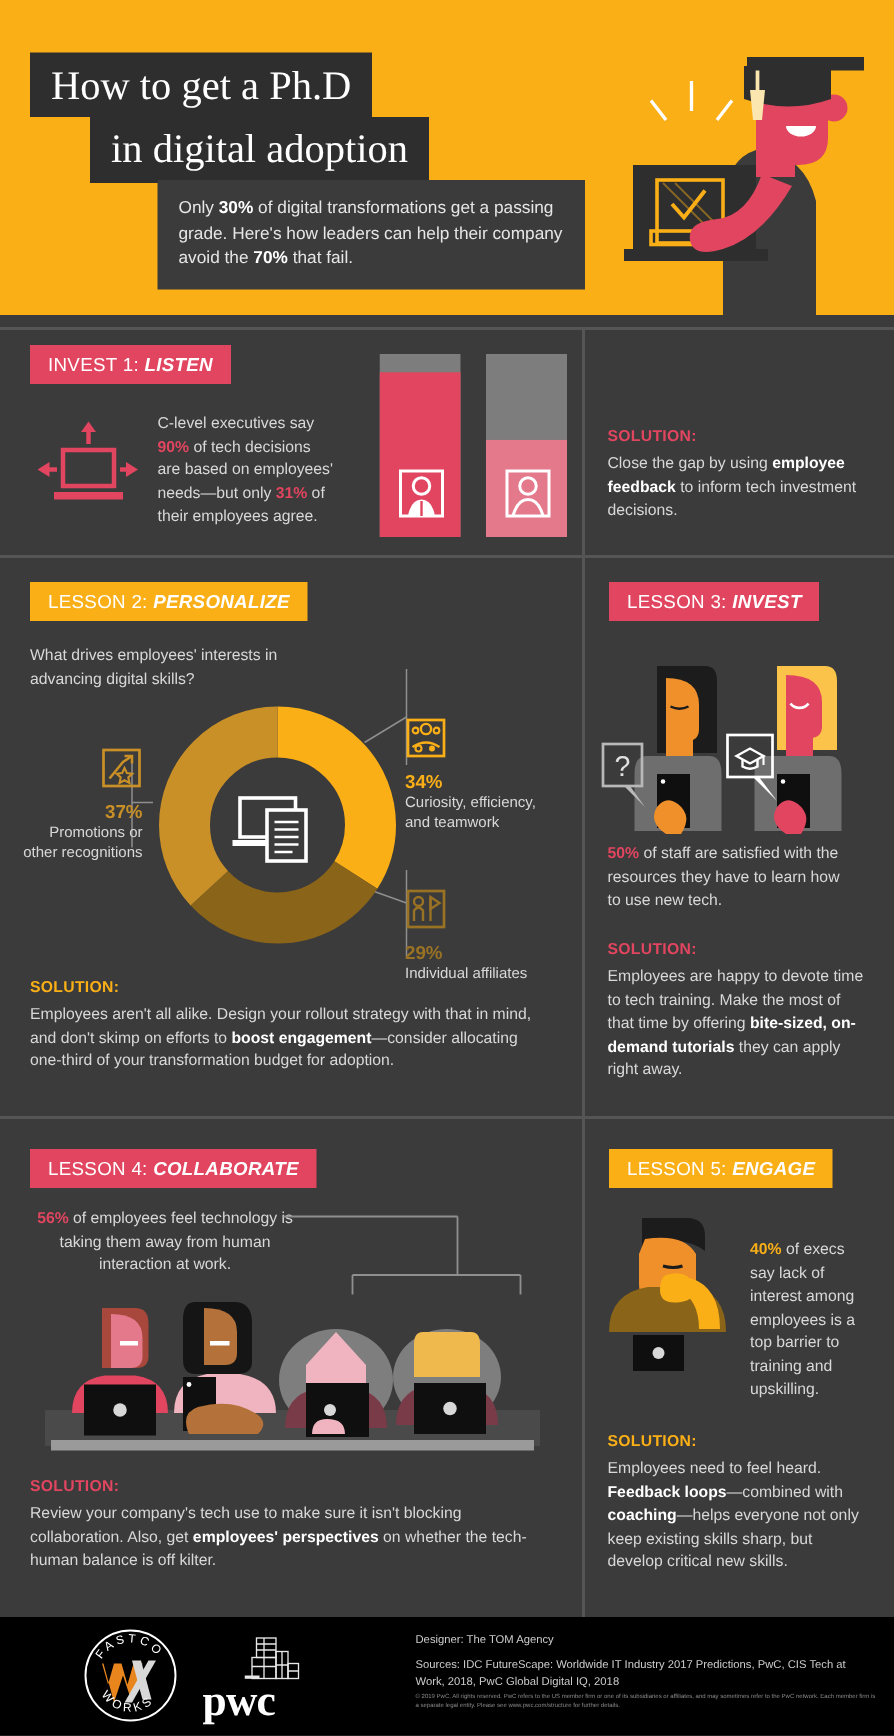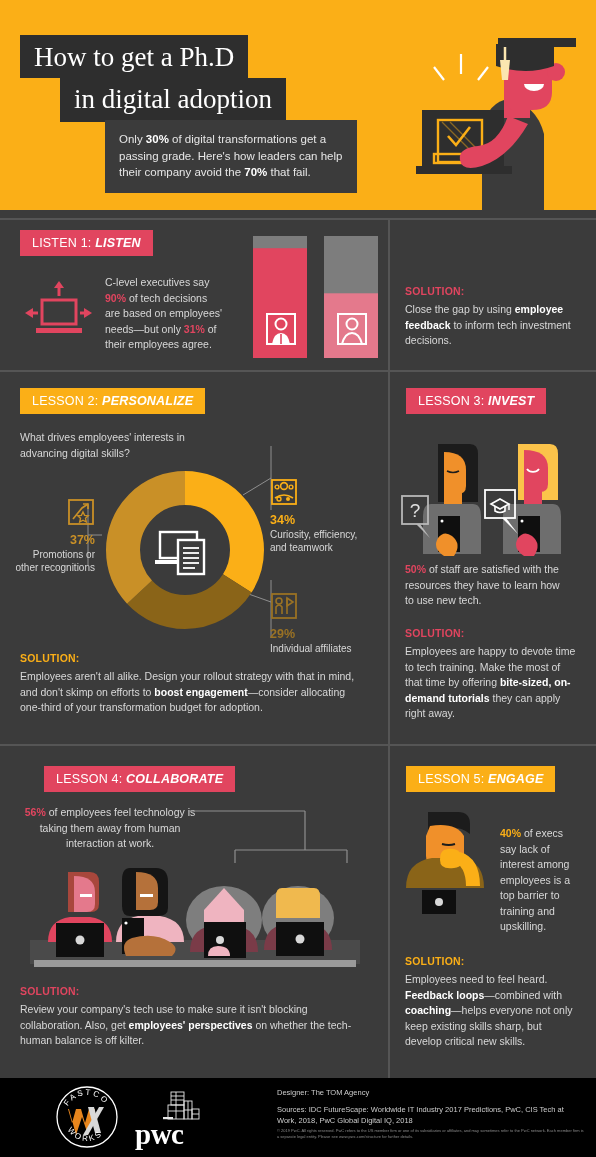--- a/index.html
+++ b/index.html
@@ -22,21 +22,21 @@
     padding:9px 14px 7px 14px; white-space:nowrap;
   }
   .title-l2 {
     position:absolute; left:60px; top:78px;
     background:#2e2e2e; color:#ffffff;
     font-family:"Liberation Serif", serif;
     font-size:27px; line-height:1.0; font-weight:400;
     padding:8px 14px 9px 14px; white-space:nowrap;
   }
   .subtitle {
-    position:absolute; left:105px; top:120px; width:252px;
+    position:absolute; left:105px; top:120px; width:285px;
     background:#3b3b3b; color:#e6e6e6;
     font-size:11.5px; line-height:1.45;
     padding:11px 14px 12px 14px;
   }
   .subtitle b { color:#ffffff; font-weight:bold; }
   .hdr-illus { position:absolute; left:408px; top:28px; width:188px; height:190px; }
   .hdr-floor { position:absolute; left:0; top:210px; width:596px; height:8px; background:#3b3b3b; }
 
   
   .hdiv { position:absolute; left:0; width:596px; height:2px; background:#555555; }
@@ -156,21 +156,21 @@
 
       <path d="M120 96 q-20 34 -46 42 q-20 6 -22 -6 q-2 -12 18 -14 q20 -2 30 -30 z" fill="#E1455F"></path>
     </svg>
 
     <div class="hdr-floor"></div>
   </div>
 
   <div class="hdiv" style="top:218px;"></div>
 
   <div class="badge pink" style="left:20px; top:230px;">
-    <span>LISTEN 1: </span><b>LISTEN</b>
+    <span>INVEST 1: </span><b>LISTEN</b>
   </div>
 
   <svg class="l1-icon" viewBox="0 0 72 68">
     <g stroke="#E1455F" stroke-width="3" fill="none">
       <rect x="20" y="24" width="34" height="24"></rect>
       <path d="M14 52 l46 0 l0 5 l-46 0 z" fill="#E1455F" stroke="none"></path>
       <line x1="37" y1="20" x2="37" y2="8"></line>
       <path d="M37 5 l5 7 l-10 0 z" fill="#E1455F" stroke="none"></path>
       <line x1="16" y1="37" x2="6" y2="37"></line>
       <path d="M3 37 l8 -5 l0 10 z" fill="#E1455F" stroke="none"></path>
@@ -346,21 +346,21 @@
 
   <div class="l3-sol">
     <div class="sol-head pink">SOLUTION:</div>
     <div class="body-txt">
       <span>Employees are happy to devote time to tech training. Make the most of that time by offering </span><b>bite-sized, on-demand tutorials</b><span> they can apply right away.</span>
     </div>
   </div>
 
   <div class="hdiv" style="top:744px;"></div>
 
-  <div class="badge pink" style="left:20px; top:766px;margin-left:24px;">
+  <div class="badge pink" style="left:20px; top:766px;">
     <span>LESSON 4: </span><b>COLLABORATE</b>
   </div>
 
   <div class="l4-stat body-txt">
     <span class="hl-pink">56%</span><span> of employees feel technology is taking them away from human interaction at work.</span>
   </div>
 
   <svg class="l4-bracket" viewBox="0 0 165 60">
     <g stroke="#8f8f8f" stroke-width="1.2" fill="none">
       <line x1="4" y1="6" x2="120" y2="6"></line>

